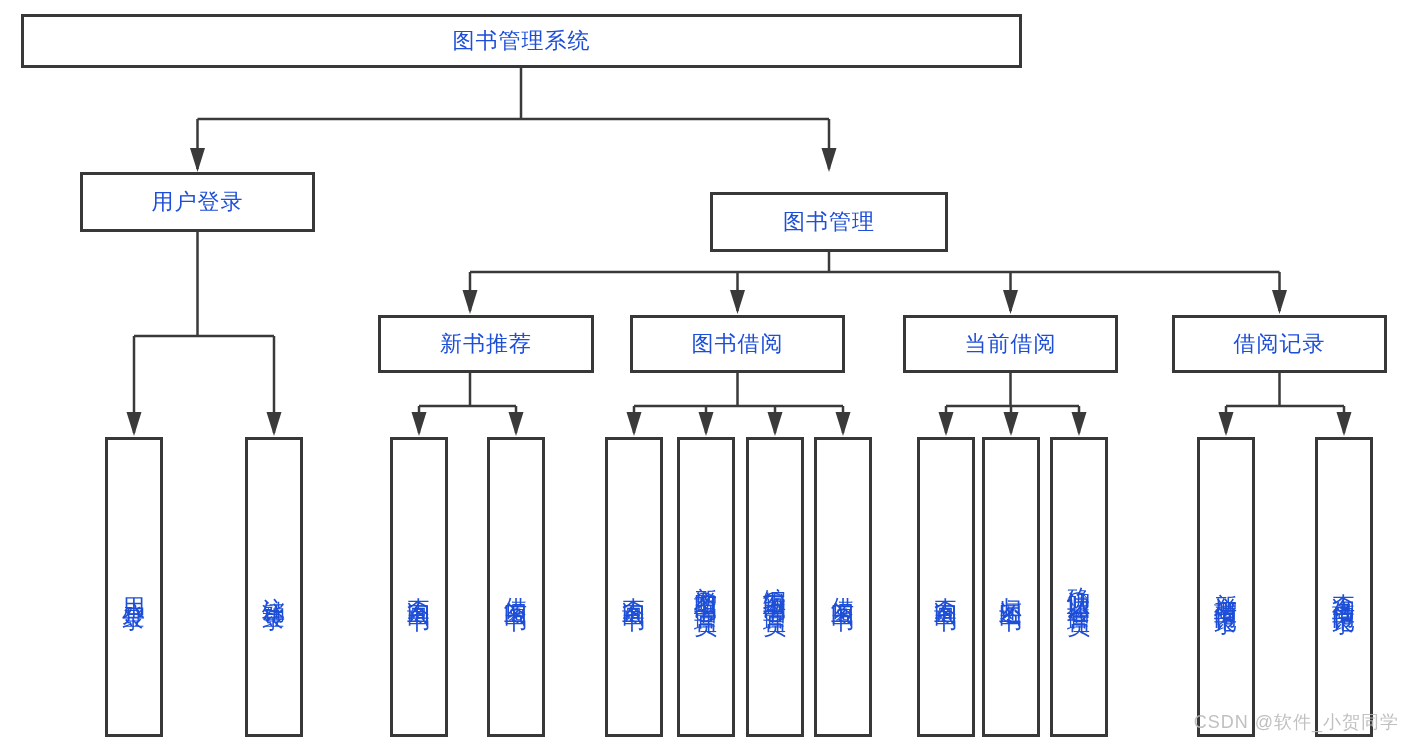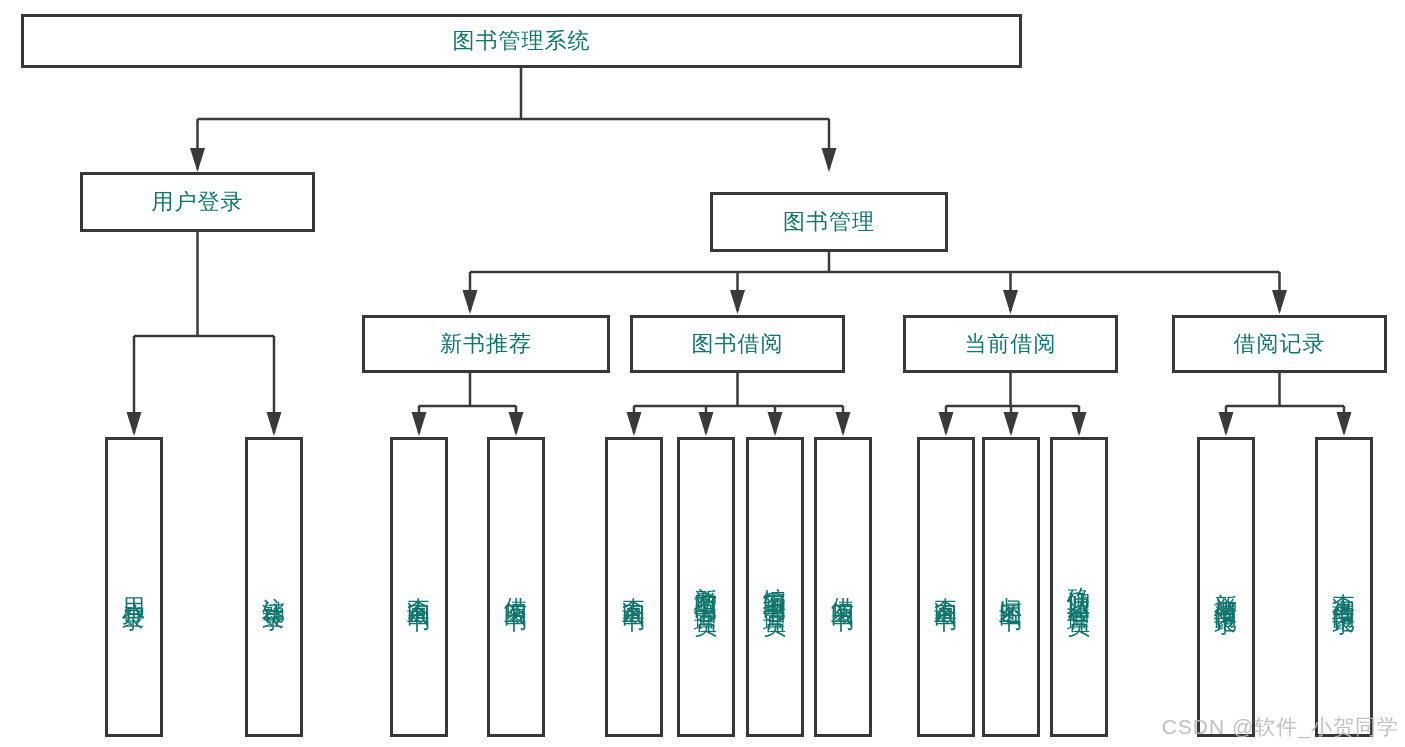--- a/index.html
+++ b/index.html
@@ -12,37 +12,37 @@
   }
   .wires{position:absolute;left:0;top:0;width:1405px;height:747px;}
   .node{
     position:absolute;
     box-sizing:border-box;
     border:3px solid #383838;
     background:#ffffff;
     display:flex;
     align-items:center;
     justify-content:center;
-    color:#0f766e;
+    color:#1d4ed8;
     font-size:22px;
     letter-spacing:1px;
     z-index:1;
   }
   .node.v > span{
     writing-mode:vertical-rl;
     text-orientation:mixed;
     letter-spacing:4px;
     line-height:1.05;
     font-size:23px;
   }
   .watermark{
     position:absolute;
     right:6px;
-    bottom:6px;
-    font-size:21px;
+    bottom:13px;
+    font-size:18px;
     color:rgba(185,185,185,0.9);
     letter-spacing:1px;
     z-index:2;
     white-space:nowrap;
   }
 </style>
 </head>
 <body>
 
 <div class="canvas">
@@ -89,21 +89,21 @@
     <span>图书管理系统</span>
   </div>
 
   <div class="node" style="left:80px;top:172px;width:235px;height:60px;">
     <span>用户登录</span>
   </div>
   <div class="node" style="left:710px;top:172px;width:238px;height:60px;margin-top:20px;">
     <span>图书管理</span>
   </div>
 
-  <div class="node" style="left:362px;top:315px;width:248px;height:58px;text-align:right;">
+  <div class="node" style="left:378px;top:315px;width:216px;height:58px;text-align:right;">
     <span>新书推荐</span>
   </div>
   <div class="node" style="left:630px;top:315px;width:215px;height:58px;font-family:Liberation Mono, monospace;">
     <span>图书借阅</span>
   </div>
   <div class="node" style="left:1172px;top:315px;width:215px;height:58px;">
     <span>借阅记录</span>
   </div>
   <div class="node" style="left:903px;top:315px;width:215px;height:58px;">
     <span>当前借阅</span>

